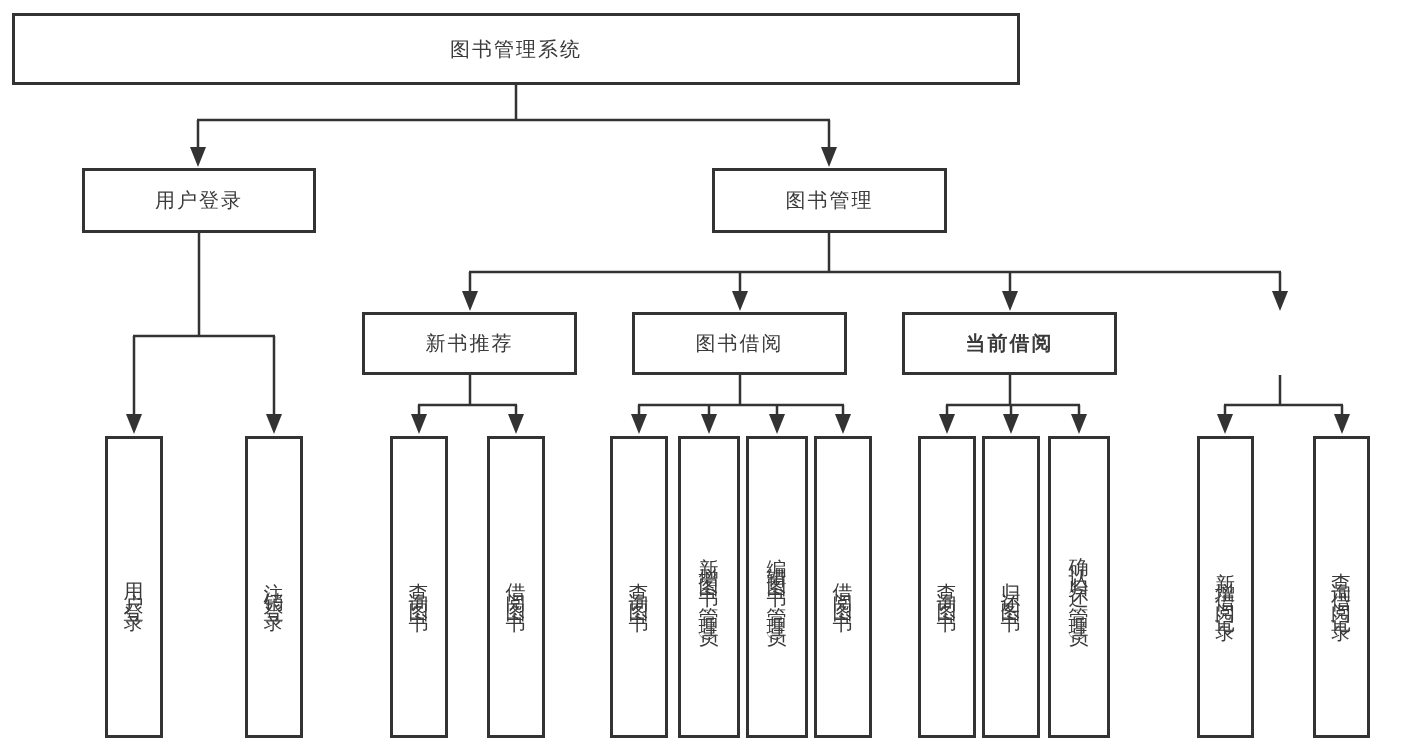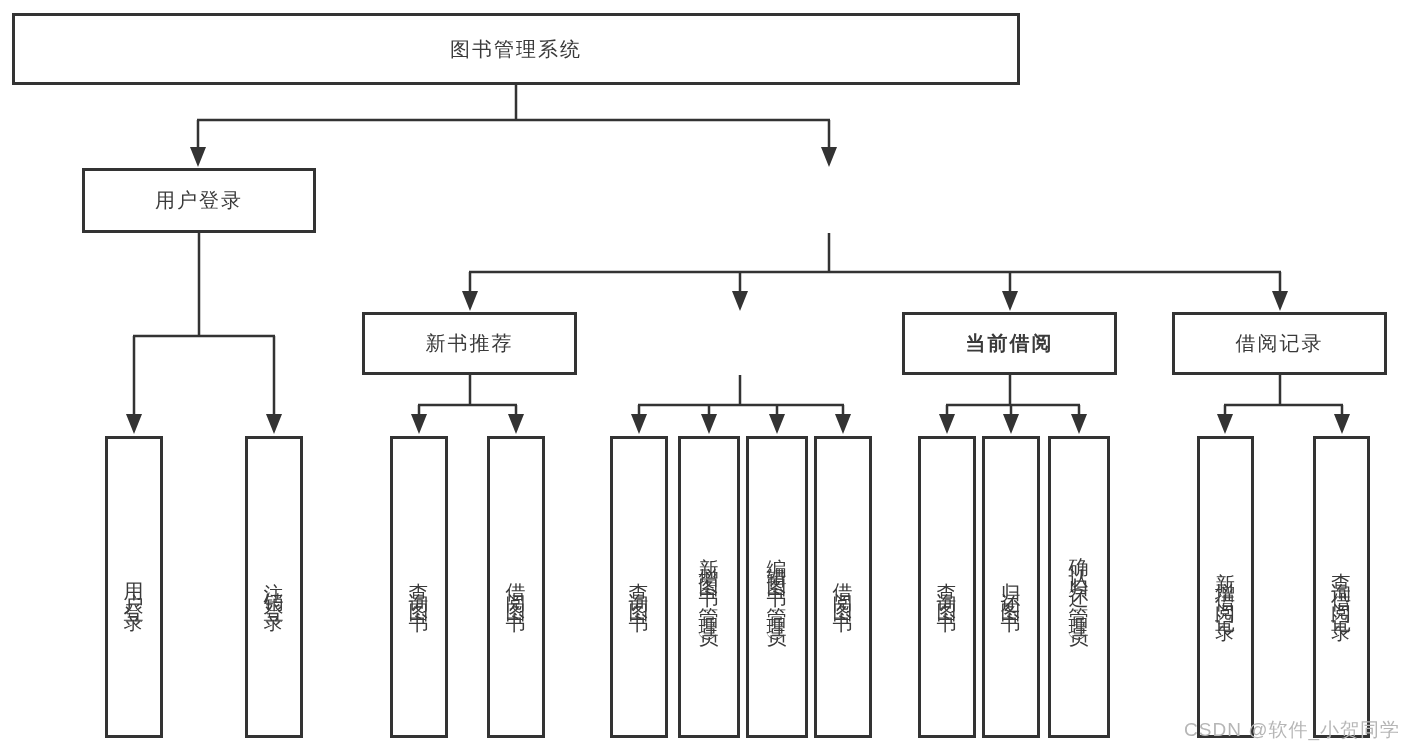--- a/index.html
+++ b/index.html
@@ -116,37 +116,37 @@
       <polygon points="1003,414 1019,414 1011,434"></polygon>
       <polygon points="1071,414 1087,414 1079,434"></polygon>
       <polygon points="1217,414 1233,414 1225,434"></polygon>
       <polygon points="1334,414 1350,414 1342,434"></polygon>
     </g>
   </svg>
 
   <div class="node n-root">图书管理系统</div>
 
   <div class="node n-l2a">用户登录</div>
+  <div class="node n-l2b">图书管理</div>
 
   <div class="node n-l3 n-l3a">新书推荐</div>
+  <div class="node n-l3 n-l3b">图书借阅</div>
   <div class="node n-l3 n-l3c">当前借阅</div>
-  <div class="node n-l3 n-l3d">借阅记录</div>
 
   <div class="node vert leaf lf-01">用户登录</div>
   <div class="node vert leaf lf-02">注销登录</div>
 
   <div class="node vert leaf lf-03">查询图书</div>
   <div class="node vert leaf lf-04">借阅图书</div>
 
   <div class="node vert leaf lf-05">查询图书</div>
   <div class="node vert leaf lf-06">新增图书（管理员）</div>
   <div class="node vert leaf lf-07">编辑图书（管理员）</div>
   <div class="node vert leaf lf-08">借阅图书</div>
 
   <div class="node vert leaf lf-09">查询图书</div>
   <div class="node vert leaf lf-10">归还图书</div>
   <div class="node vert leaf lf-11">确认归还（管理员）</div>
 
   <div class="node vert leaf lf-12">新增借阅记录</div>
   <div class="node vert leaf lf-13">查询借阅记录</div>
 
-  <div class="watermark">CSDN @软件_小贺同学</div>
 </div>
 
 </body></html>

